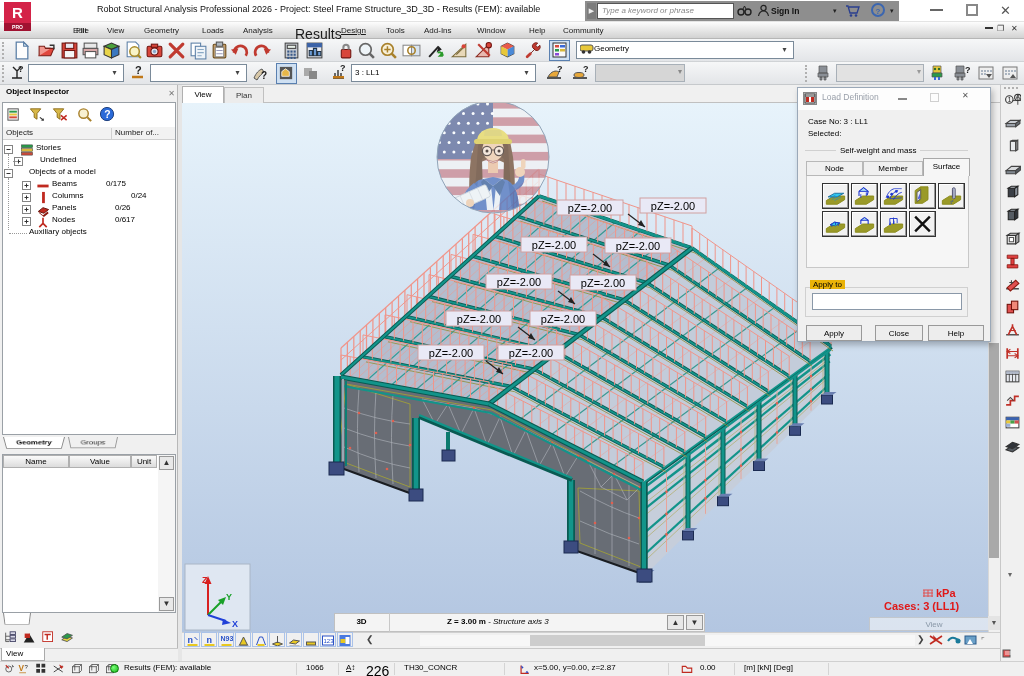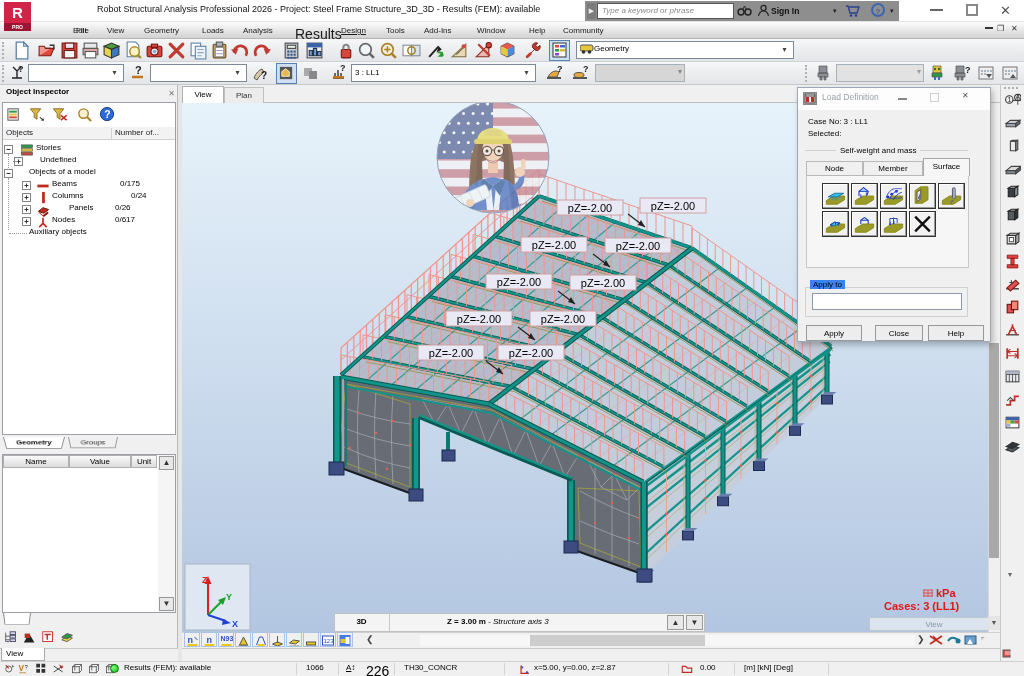--- a/index.html
+++ b/index.html
@@ -324,41 +324,41 @@
 <div class="abs" style="left:29px;top:167px;font-size:8px;">Objects of a model</div>
 <svg class="abs" style="left:22px;top:181px" width="9" height="9" viewBox="0 0 9 9">
     <rect x="0.5" y="0.5" width="8" height="8" fill="#fff" stroke="#848484"></rect>
     <path d="M2.5 4.5h4" stroke="#333"></path>
     <path d="M4.5 2.5v4" stroke="#333"></path>
   </svg>
 <svg class="abs" style="left:36px;top:179px" width="14" height="14" viewBox="0 0 14 15">
     <rect x="1" y="6" width="12" height="3" fill="#c02a20"></rect>
   </svg>
 <div class="abs" style="left:52px;top:179px;font-size:8px;">Beams</div>
-<div class="abs" style="left:120px;top:179px;font-size:8px;">0/175</div>
+<div class="abs" style="left:106px;top:179px;font-size:8px;">0/175</div>
 <svg class="abs" style="left:22px;top:193px" width="9" height="9" viewBox="0 0 9 9">
     <rect x="0.5" y="0.5" width="8" height="8" fill="#fff" stroke="#848484"></rect>
     <path d="M2.5 4.5h4" stroke="#333"></path>
     <path d="M4.5 2.5v4" stroke="#333"></path>
   </svg>
 <svg class="abs" style="left:36px;top:191px" width="14" height="14" viewBox="0 0 14 15">
     <rect x="6" y="1" width="3" height="12" fill="#c02a20"></rect>
   </svg>
 <div class="abs" style="left:52px;top:191px;font-size:8px;">Columns</div>
 <div class="abs" style="left:115px;top:191px;font-size:8px;padding-left:16px;">0/24</div>
 <svg class="abs" style="left:22px;top:205px" width="9" height="9" viewBox="0 0 9 9">
     <rect x="0.5" y="0.5" width="8" height="8" fill="#fff" stroke="#848484"></rect>
     <path d="M2.5 4.5h4" stroke="#333"></path>
     <path d="M4.5 2.5v4" stroke="#333"></path>
   </svg>
 <svg class="abs" style="left:36px;top:203px" width="14" height="14" viewBox="0 0 14 15">
     <path d="M2 9l5-4 6 2-5 4z" fill="#c02a20" stroke="#601008"></path>
     <path d="M2 9l1 2 5 4 5-4-1-2-5 4z" fill="#8a1a10"></path>
   </svg>
-<div class="abs" style="left:69px;top:203px;font-size:8px;">Panels</div>
+<div class="abs" style="left:52px;top:203px;font-size:8px;">Panels</div>
 <div class="abs" style="left:115px;top:203px;font-size:8px;">0/26</div>
 <svg class="abs" style="left:22px;top:217px" width="9" height="9" viewBox="0 0 9 9">
     <rect x="0.5" y="0.5" width="8" height="8" fill="#fff" stroke="#848484"></rect>
     <path d="M2.5 4.5h4" stroke="#333"></path>
     <path d="M4.5 2.5v4" stroke="#333"></path>
   </svg>
 <svg class="abs" style="left:36px;top:215px" width="14" height="14" viewBox="0 0 14 15">
     <path d="M7 3v6M7 9L3 13M7 9l4 4" stroke="#c02a20" stroke-width="1.8"></path>
   </svg>
 <div class="abs" style="left:52px;top:215px;font-size:8px;">Nodes</div>
@@ -1503,16 +1503,16 @@
     <path d="M2 17l8-5h12v4l-8 5H2z" fill="#9a9a28" stroke="#8a8a1a"></path>
     <path d="M8 13V6M12 12V5M16 11V6" stroke="#2038d0"></path>
     <path d="M8 6h8" stroke="#2038d0"></path>
     <path d="M7 13l2-4v4zM11 12l2-4v4z" fill="#2038d0"></path>
   </svg>
 <div class="abs" style="left:909px;top:211px;width:27px;height:26px;background:#f2f2f2;border:1px solid #333;box-shadow:inset -1px -1px 0 #999, inset 1px 1px 0 #fff;z-index:43;"></div>
 <svg class="abs" style="left:911px;top:213px;z-index:44;" width="23" height="22" viewBox="0 0 24 24">
     <path d="M4 4l16 16M20 4L4 20" stroke="#111" stroke-width="2.6"></path>
   </svg>
 <div class="abs" style="left:805px;top:287px;width:163px;height:30px;border:1px solid #d0d0d0;z-index:42;"></div>
-<div class="abs" style="left:810px;top:280px;background:#3b82f6;padding:0 3px;font-size:8px;z-index:43;">Apply to</div>
+<div class="abs" style="left:810px;top:280px;background:#eab308;padding:0 3px;font-size:8px;z-index:43;">Apply to</div>
 <div class="abs" style="left:812px;top:293px;width:150px;height:17px;background:#fff;border:1px solid #8a98a8;z-index:43;"></div>
 <div class="abs" style="left:806px;top:325px;width:56px;height:16px;background:#ededed;border:1px solid #999;font-size:8px;text-align:center;line-height:15px;z-index:42;">Apply</div>
 <div class="abs" style="left:875px;top:325px;width:48px;height:16px;background:#ededed;border:1px solid #999;font-size:8px;text-align:center;line-height:15px;z-index:42;">Close</div>
 <div class="abs" style="left:928px;top:325px;width:56px;height:16px;background:#ededed;border:1px solid #999;font-size:8px;text-align:center;line-height:15px;z-index:42;">Help</div>
 </body></html>

